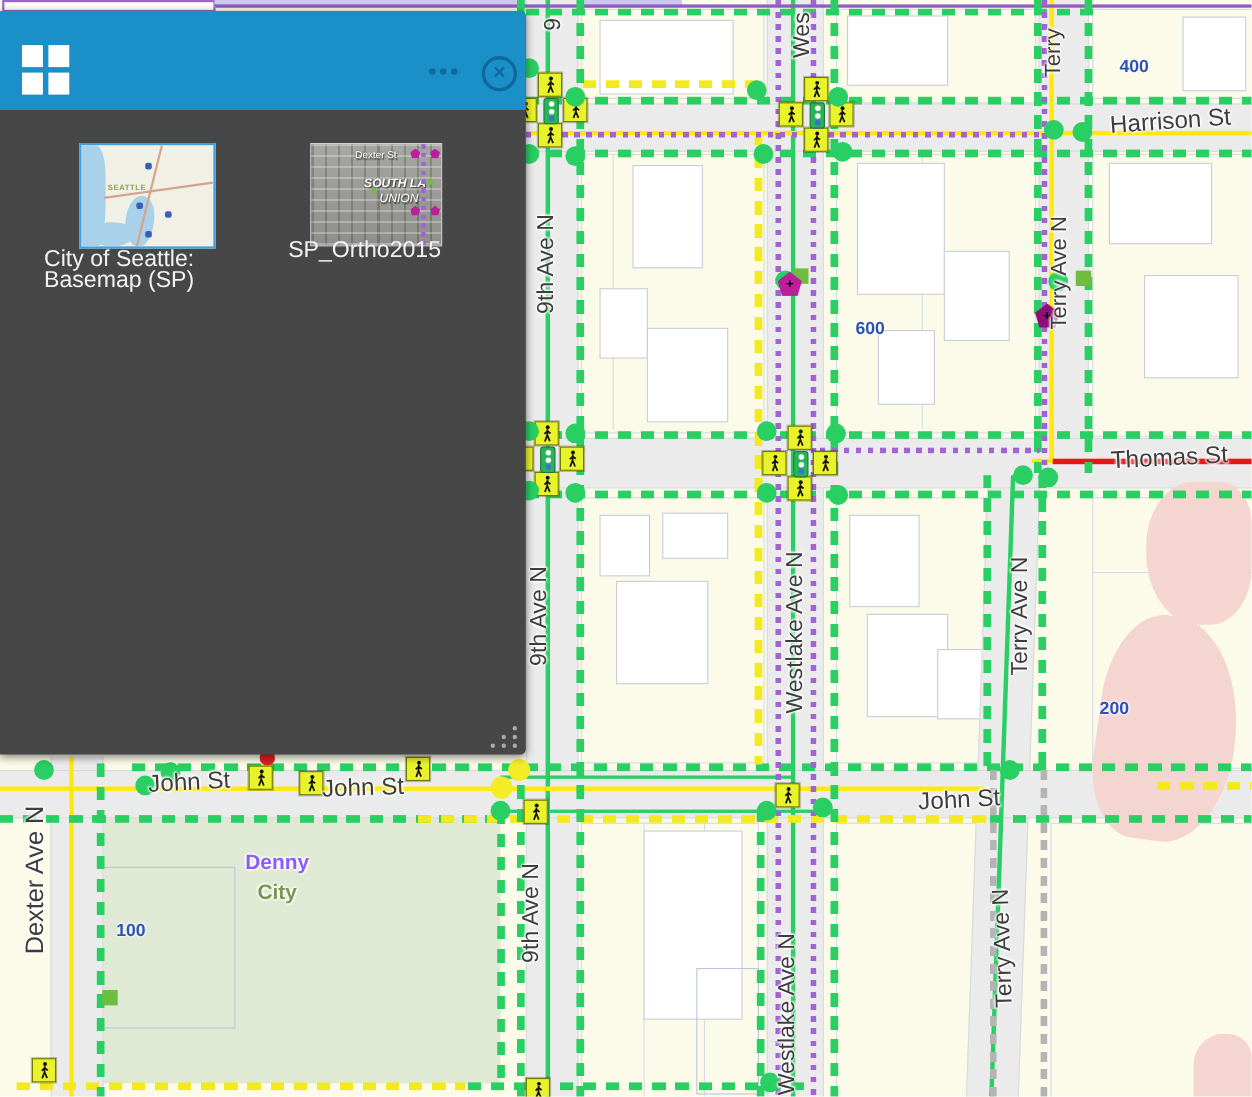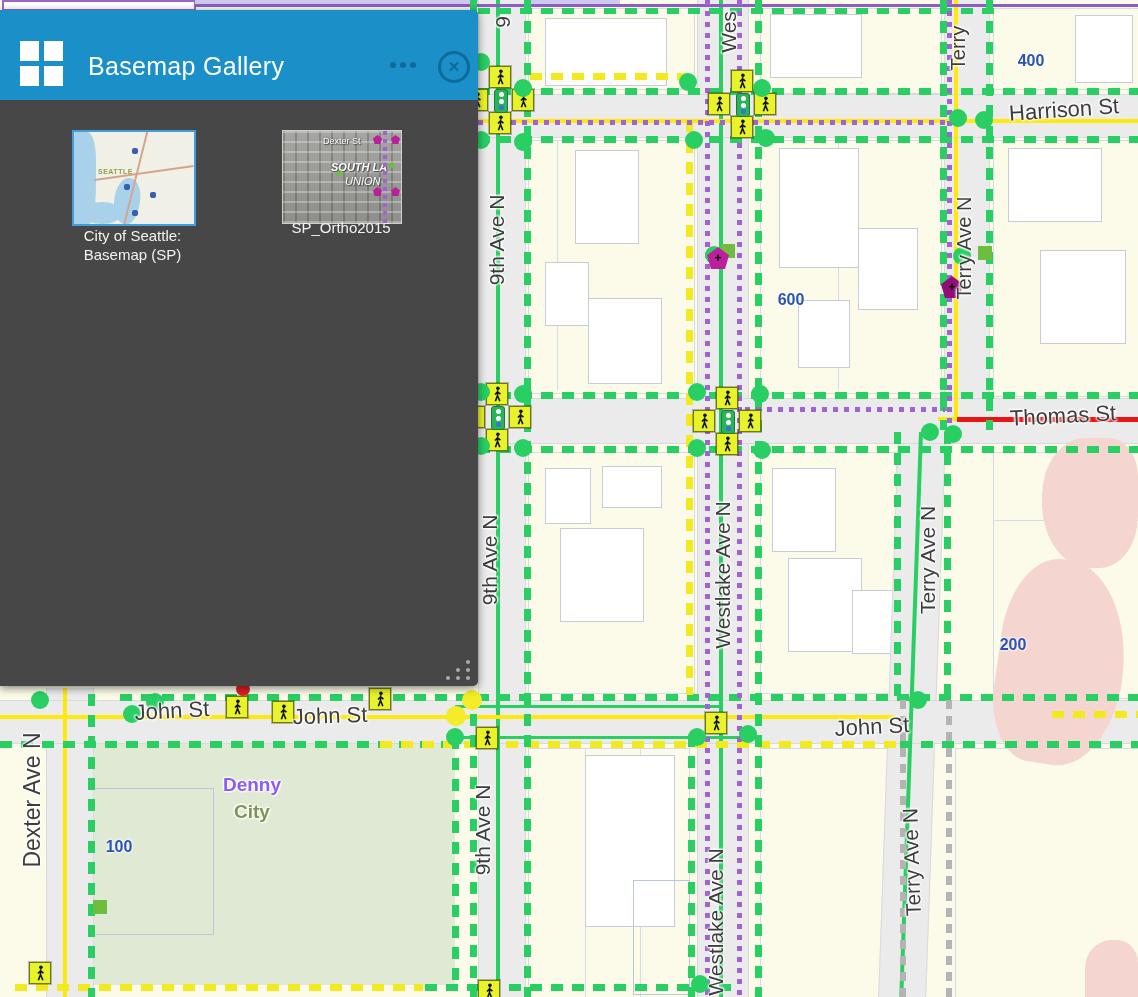--- a/index.html
+++ b/index.html
@@ -31,21 +31,21 @@
   #widget-icon span{background:#fff;display:block;}
   #panel-title{position:absolute;left:88px;top:42px;color:#fff;font-size:25px;letter-spacing:.3px;}
   #menu-dots{position:absolute;left:390px;top:48px;width:34px;height:14px;display:flex;gap:4px;align-items:center;cursor:pointer;}
   #menu-dots i{width:6px;height:6px;border-radius:50%;background:#0f6a9b;display:block;}
   #close-btn{position:absolute;left:438px;top:41px;width:26px;height:26px;border:3px solid #0f6a9b;
              border-radius:50%;color:#0f6a9b;font-size:15px;font-weight:700;line-height:26px;
              text-align:center;cursor:pointer;}
   .thumb{position:absolute;width:120px;height:92px;overflow:hidden;}
   .thumb.sel{border:2px solid #3f9ee0;}
   .thumb.unsel{border:1px solid #cfcfcf;}
-  .caption{position:absolute;color:#f2f2f2;font-size:15px;text-align:center;line-height:19px;}
+  .caption{position:absolute;color:#f2f2f2;font-size:21px;line-height:19px;}
   #resize-dots{position:absolute;right:6px;bottom:4px;width:26px;height:22px;cursor:nwse-resize;}
   #resize-dots i{position:absolute;width:4px;height:4px;border-radius:50%;background:#a9a9a9;}
   
   .t1{background:#f0f0e6;}
   .t1 .water{background:#a9d2ea;}
   .t1 .road{background:#d5a48e;}
   .t1 .ctext{color:#93a24a;font-weight:700;font-size:7px;letter-spacing:.5px;}
   .t1 .shield{width:6px;height:6px;background:#3a5fb0;border-radius:2px;}
   
   .t2{background:
@@ -378,21 +378,20 @@
     </div>
 
   <div id="panel" class="abs">
     <div id="panel-header">
       <div id="widget-icon">
         <span></span>
         <span></span>
         <span></span>
         <span></span>
       </div>
-      <div id="panel-title">Basemap Gallery</div>
       <div id="menu-dots">
           <i></i>
           <i></i>
           <i></i>
         </div>
       <div id="close-btn">✕</div>
     </div>
 
     <div class="thumb sel t1" style="left:72px;top:120px;">
       <div class="abs water" style="left:0;top:0;width:22px;height:92px;border-radius:0 40% 30% 0/0 30% 45% 0;"></div>

